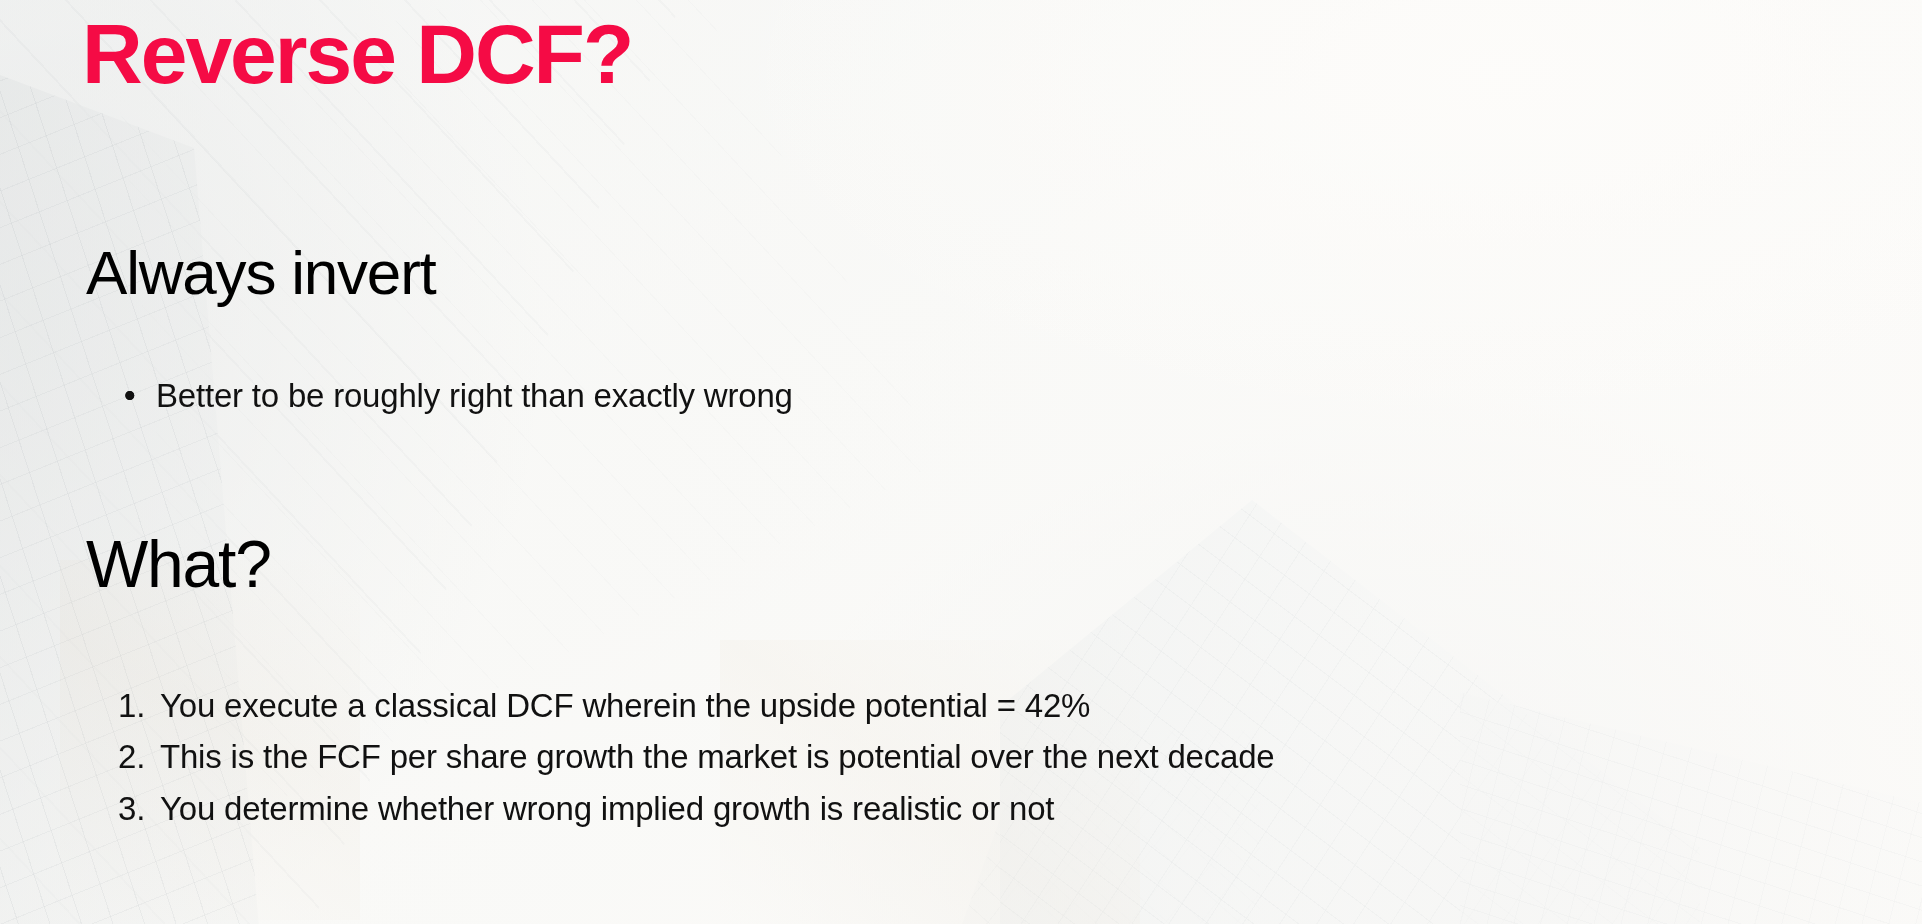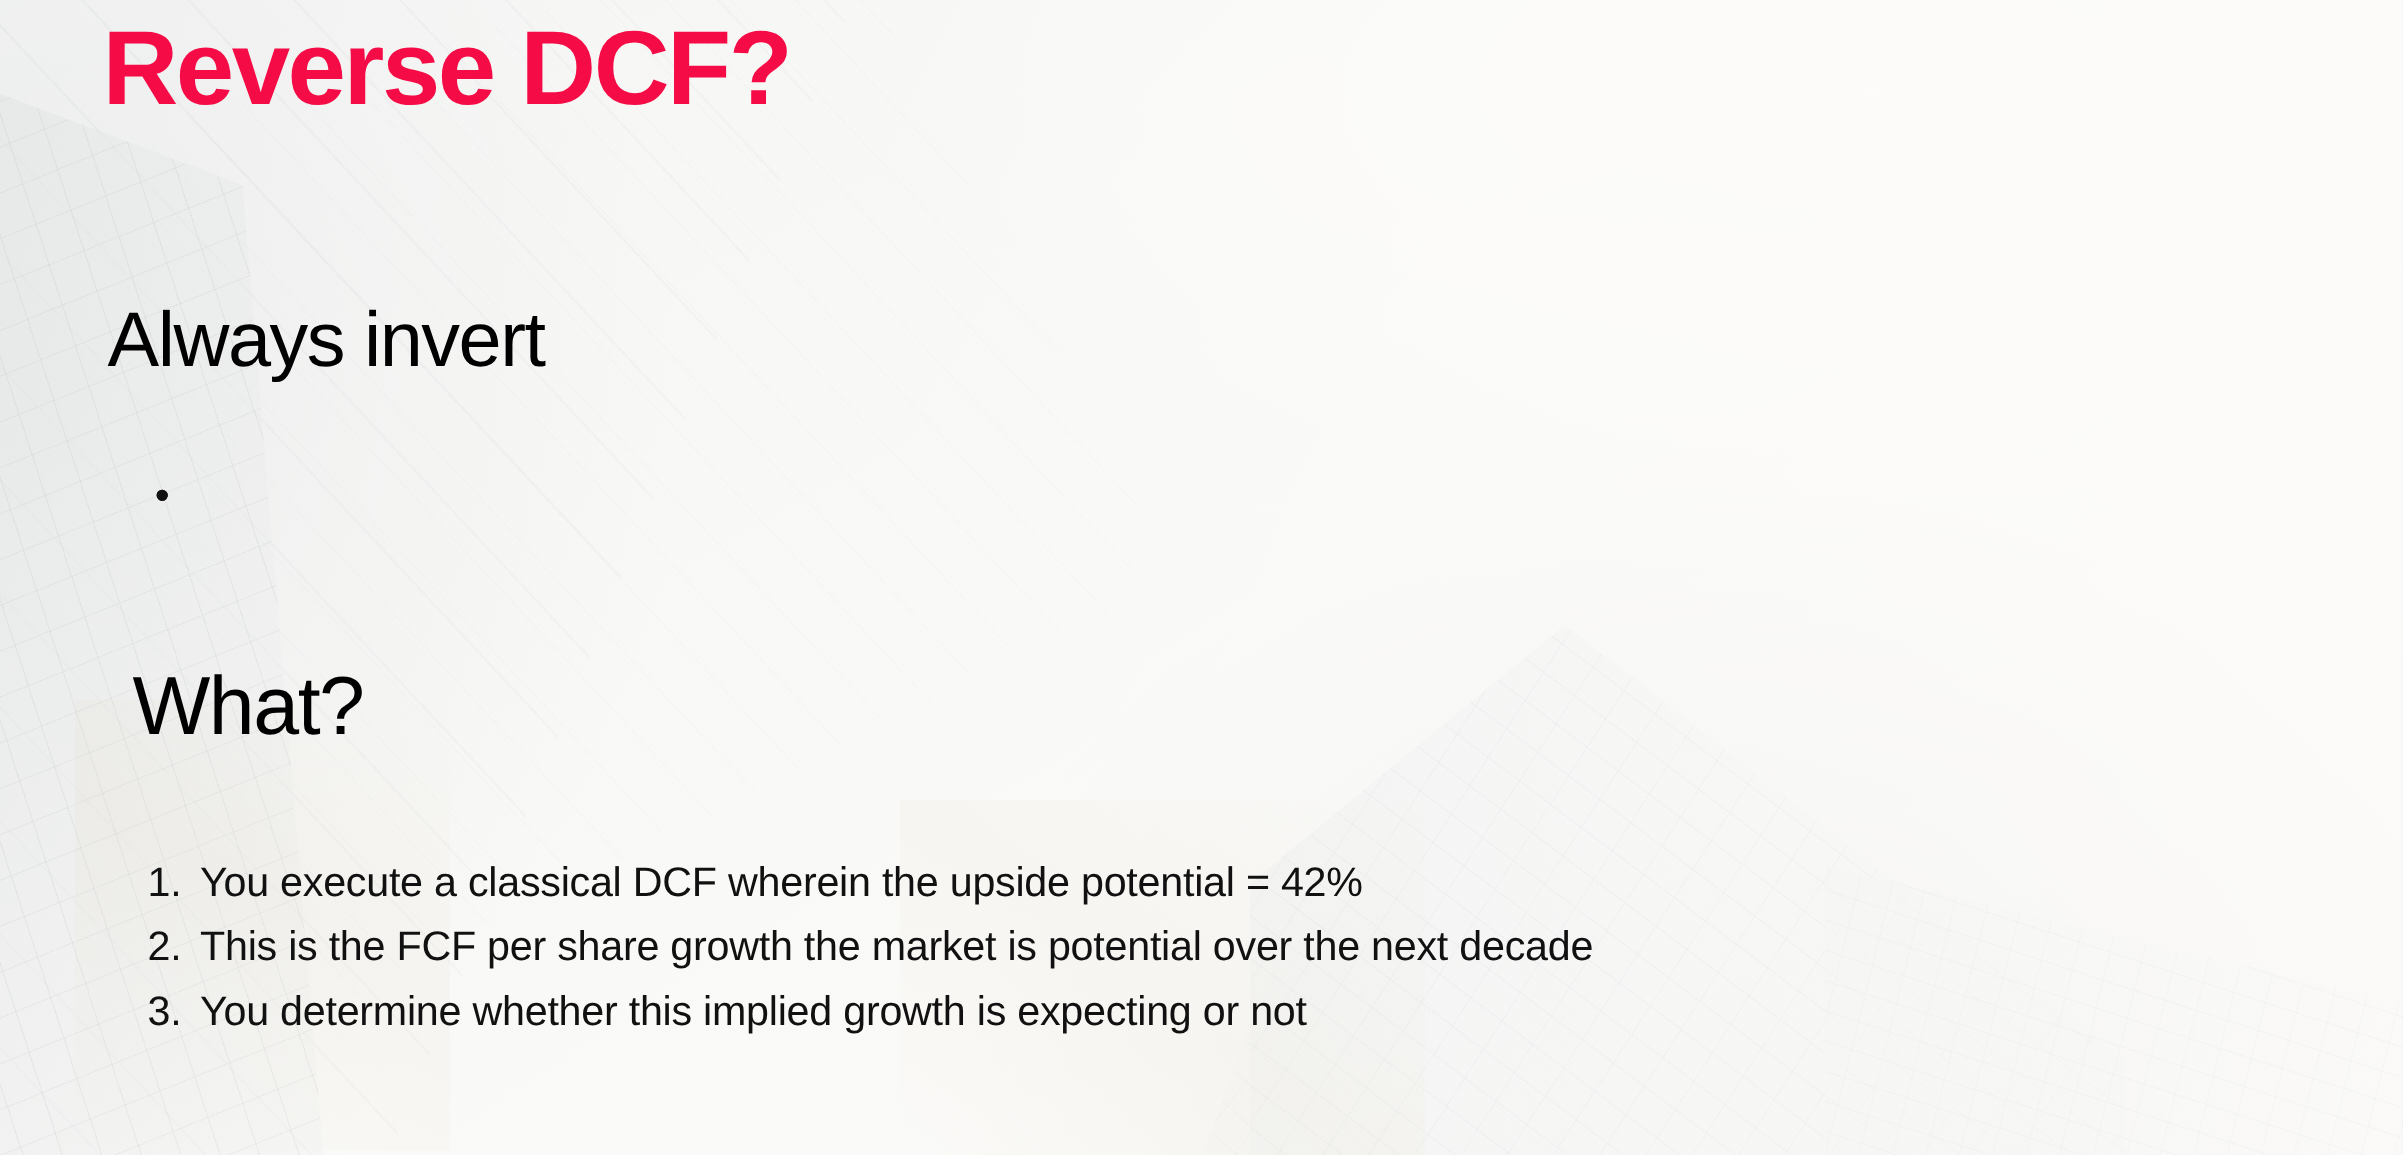--- a/index.html
+++ b/index.html
@@ -206,21 +206,20 @@
   }
   .section-heading.h-always {
     left: 86px;
     top: 240px;
     font-size: 62px;
   }
   .section-heading.h-what {
     left: 86px;
     top: 530px;
     font-size: 66px;
-    margin-left: 20px;
   }
 
   .bullet-list {
     position: absolute;
     left: 104px;
     top: 372px;
     margin: 0;
     padding: 0 0 0 52px;
     list-style: none;
     font-size: 33px;
@@ -286,34 +285,35 @@
     <div class="slide-title">Reverse DCF?</div>
 
     <div class="section-heading h-always">Always invert</div>
 
     <ul class="bullet-list">
       <li>
         <span class="bullet-dot">•</span>
       </li>
       <li>
         <span class="bullet-dot">•</span>
+        <span>Better to be roughly right than exactly wrong</span>
       </li>
     </ul>
 
     <div class="section-heading h-what">What?</div>
 
     <ol class="numbered-list">
       <li>
         <span class="num">1.</span>
         <span>You execute a classical DCF wherein the upside potential = 42%</span>
       </li>
       <li>
         <span class="num">2.</span>
         <span>This is the FCF per share growth the market is potential over the next decade</span>
       </li>
       <li>
         <span class="num">3.</span>
-        <span>You determine whether this implied growth is expecting or not</span>
+        <span>You determine whether wrong implied growth is realistic or not</span>
       </li>
     </ol>
 
   </div>
 </div>
 
 </body></html>

